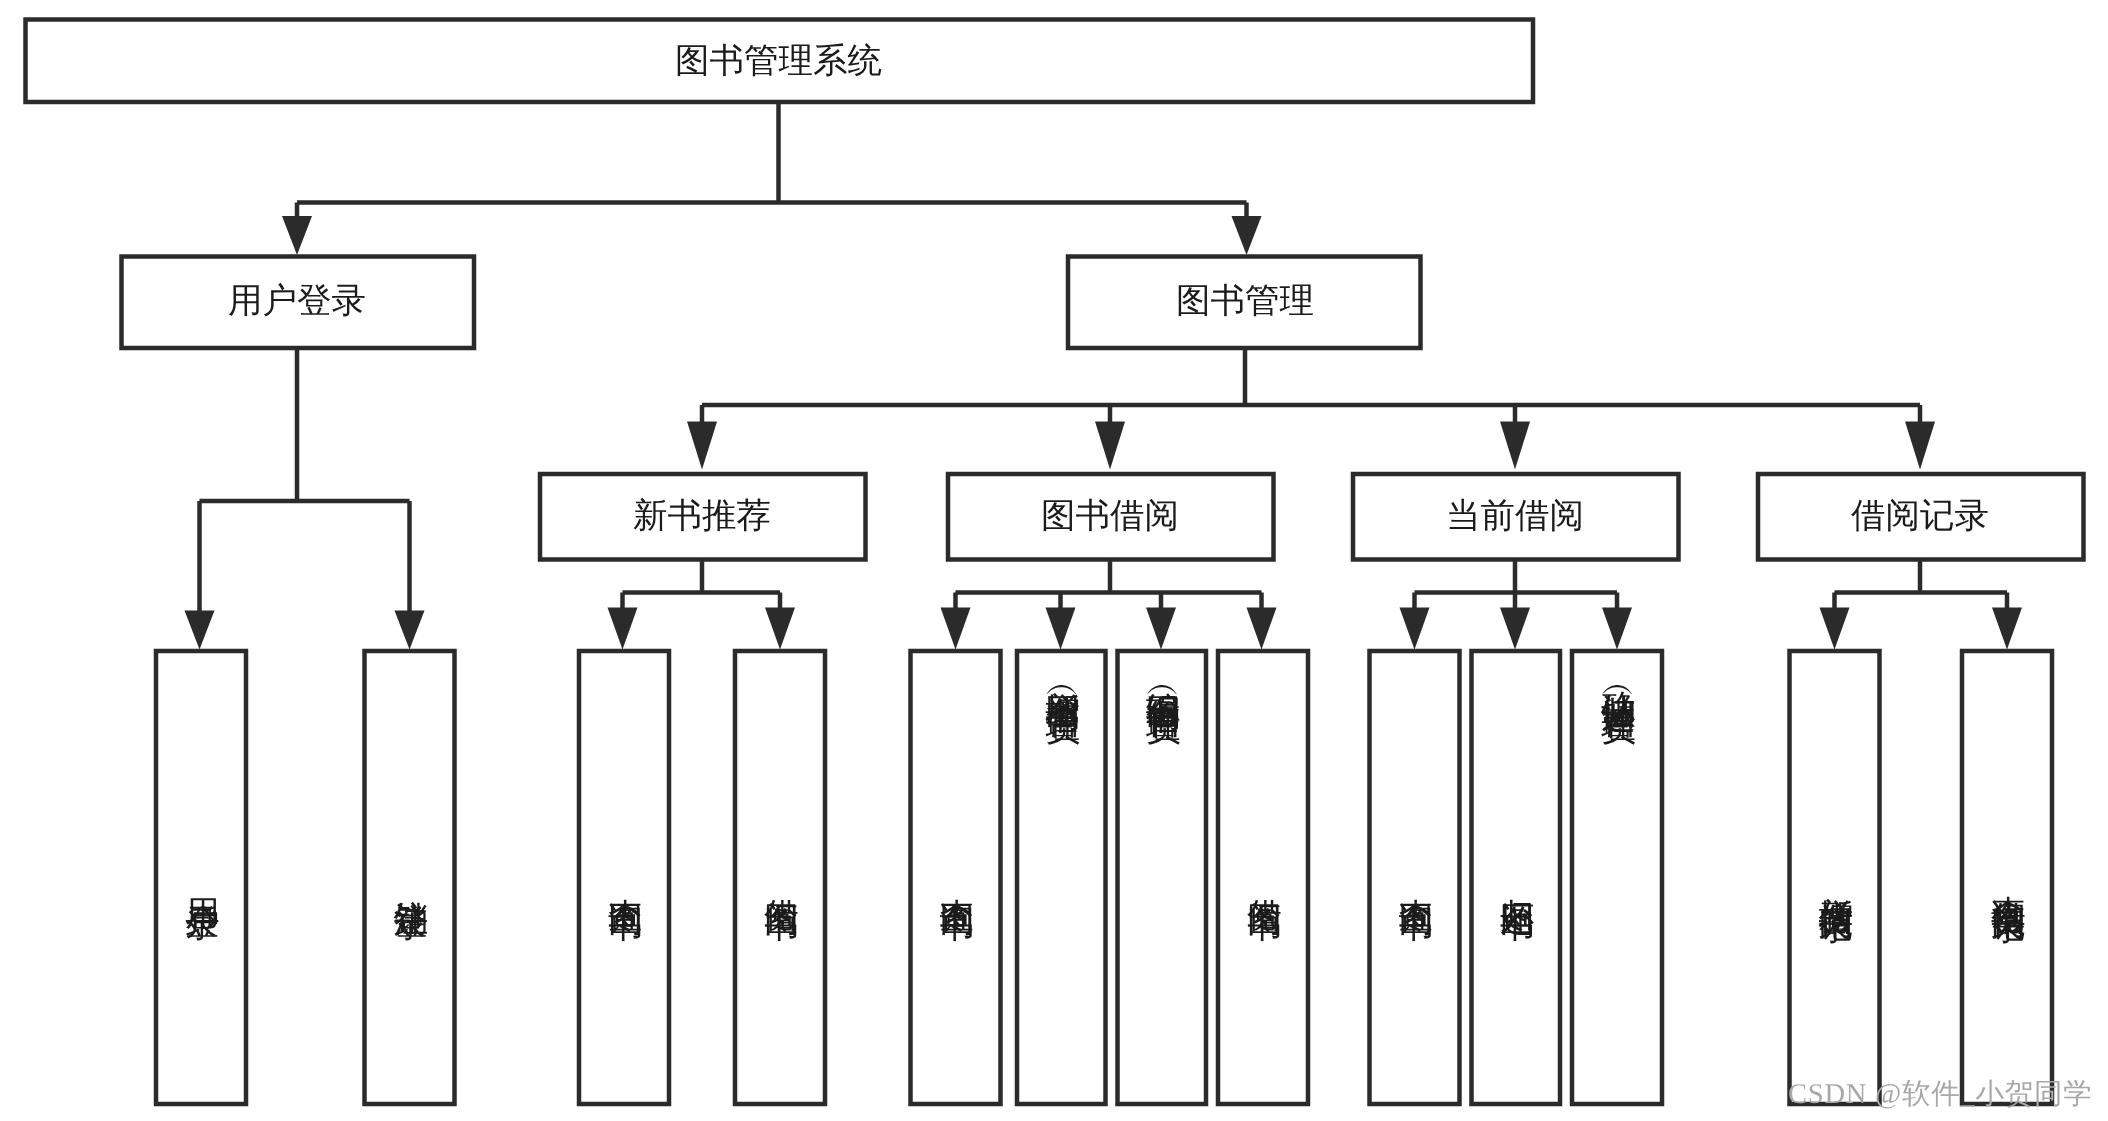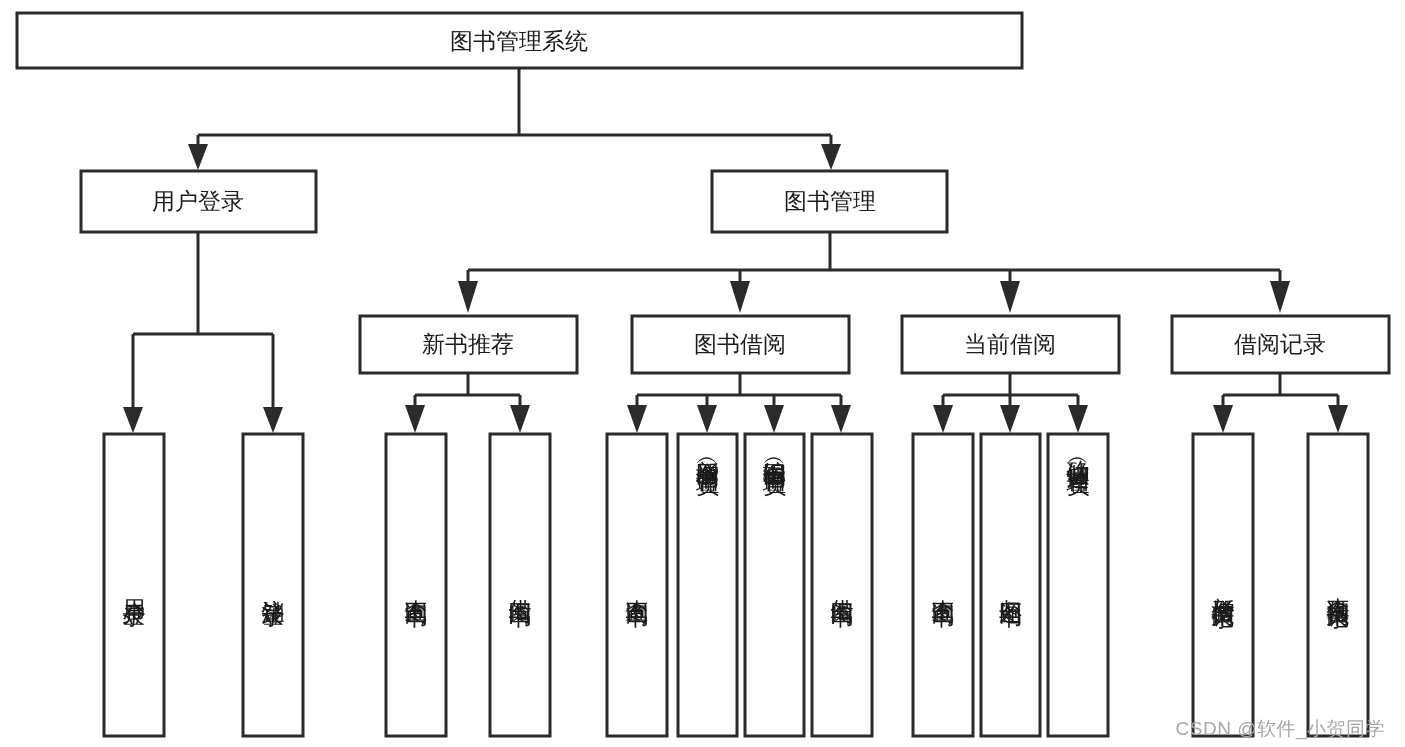--- a/index.html
+++ b/index.html
@@ -65,23 +65,23 @@
     user-select: none;
   }
   .vlabel-wrap {
     position: absolute;
     display: flex;
     align-items: center;
     justify-content: center;
   }
   #watermark {
     position: absolute;
-    right: 20px;
+    right: 10px;
     bottom: 5px;
-    font-family: Liberation Sans, sans-serif;
+    font-family: Liberation Serif, serif;
     font-size: 19px;
     color: #a8a8a8;
     letter-spacing: 0.5px;
     white-space: nowrap;
     user-select: none;
   }
 </style>
 </head>
 <body>
 

